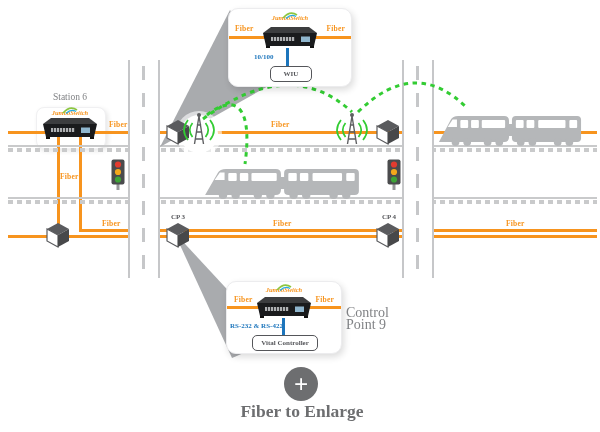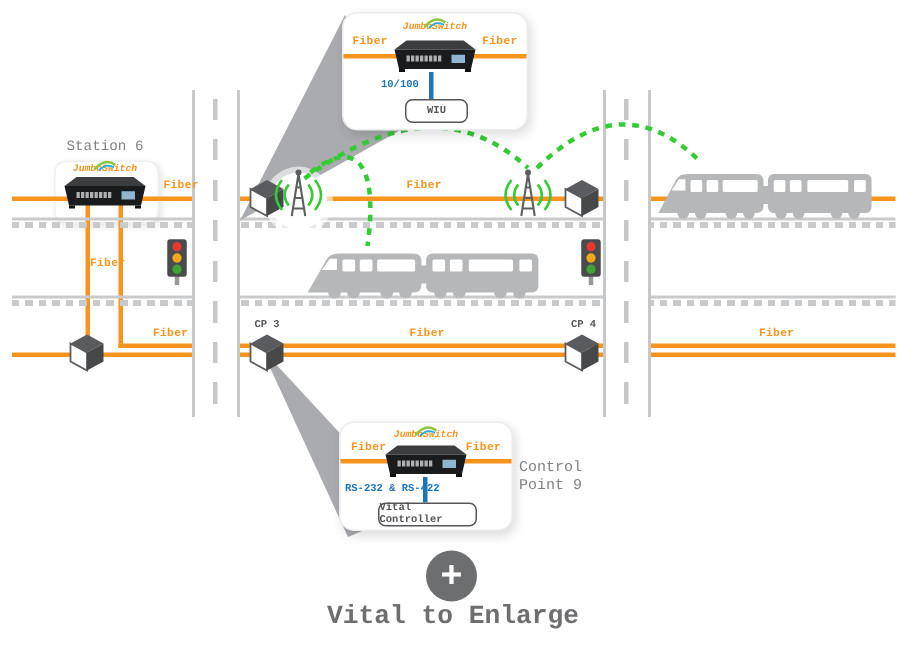--- a/index.html
+++ b/index.html
@@ -1,34 +1,34 @@
 <!DOCTYPE html>
 <html><head>
 <meta charset="utf-8">
 <style>
   html,body{margin:0;padding:0;background:#fff;}
   .stage{position:relative;width:600px;height:432px;background:#fff;overflow:hidden;
-         font-family:Liberation Mono, monospace;}
+         font-family:Liberation Serif, serif;}
   .abs{position:absolute;}
   
   .fiber-h{position:absolute;height:3px;background:#F7941E;}
   .fiber-v{position:absolute;width:3px;background:#F7941E;}
   .track-line{position:absolute;height:2px;background:#C9CACB;}
   .track-ties{position:absolute;height:4px;
       background:repeating-linear-gradient(90deg,#C9CACB 0 5px,transparent 5px 9px);}
   
   .road{position:absolute;top:60px;width:28px;height:218px;background:#fff;
         border-left:2px solid #C6C7C9;border-right:2px solid #C6C7C9;}
   .road-center{position:absolute;left:12px;top:6px;width:3px;height:206px;
       background:repeating-linear-gradient(180deg,#C6C7C9 0 14px,transparent 14px 27px);}
   
   .fiber-label{position:absolute;color:#F7941E;font-size:7.5px;font-weight:bold;letter-spacing:.2px;}
   .gray-label{position:absolute;color:#808285;font-size:9.5px;}
   .cp-label{position:absolute;color:#55565A;font-size:7px;font-weight:bold;text-align:center;width:30px;}
-  .caption{position:absolute;color:#808285;font-size:10px;line-height:12px;}
+  .caption{position:absolute;color:#808285;font-size:14px;line-height:12px;}
   .blue-label{position:absolute;color:#1C75BC;font-size:7px;font-weight:bold;}
   .blue-line{position:absolute;width:3px;background:#1C75BC;}
   
   .callout{position:absolute;background:#fff;border:1px solid #ECECEE;border-radius:10px;
            box-shadow:2px 3px 7px rgba(0,0,0,.14);}
   .station-box{position:absolute;background:#fff;border:1px solid #F0F0F2;border-radius:8px;
            box-shadow:2px 2px 5px rgba(0,0,0,.10);}
   .io-box{position:absolute;background:#fff;border:1.5px solid #55565A;border-radius:5px;
           color:#55565A;font-size:7px;font-weight:bold;display:flex;align-items:center;justify-content:center;}
   .brand{position:absolute;color:#F7941E;font-size:6.5px;font-weight:bold;font-style:italic;
@@ -246,15 +246,15 @@
   <span class="fiber-label" style="left:109px;top:120px">Fiber</span>
   <span class="fiber-label" style="left:271px;top:120px">Fiber</span>
   <span class="fiber-label" style="left:60px;top:172px">Fiber</span>
   <span class="fiber-label" style="left:102px;top:219px">Fiber</span>
   <span class="fiber-label" style="left:273px;top:219px">Fiber</span>
   <span class="fiber-label" style="left:506px;top:219px">Fiber</span>
 
   <div class="plus-btn">
     <span>+</span>
   </div>
-  <div class="enlarge-label">Vital to Enlarge</div>
+  <div class="enlarge-label">Fiber to Enlarge</div>
 
 </div>
 
 </body></html>

